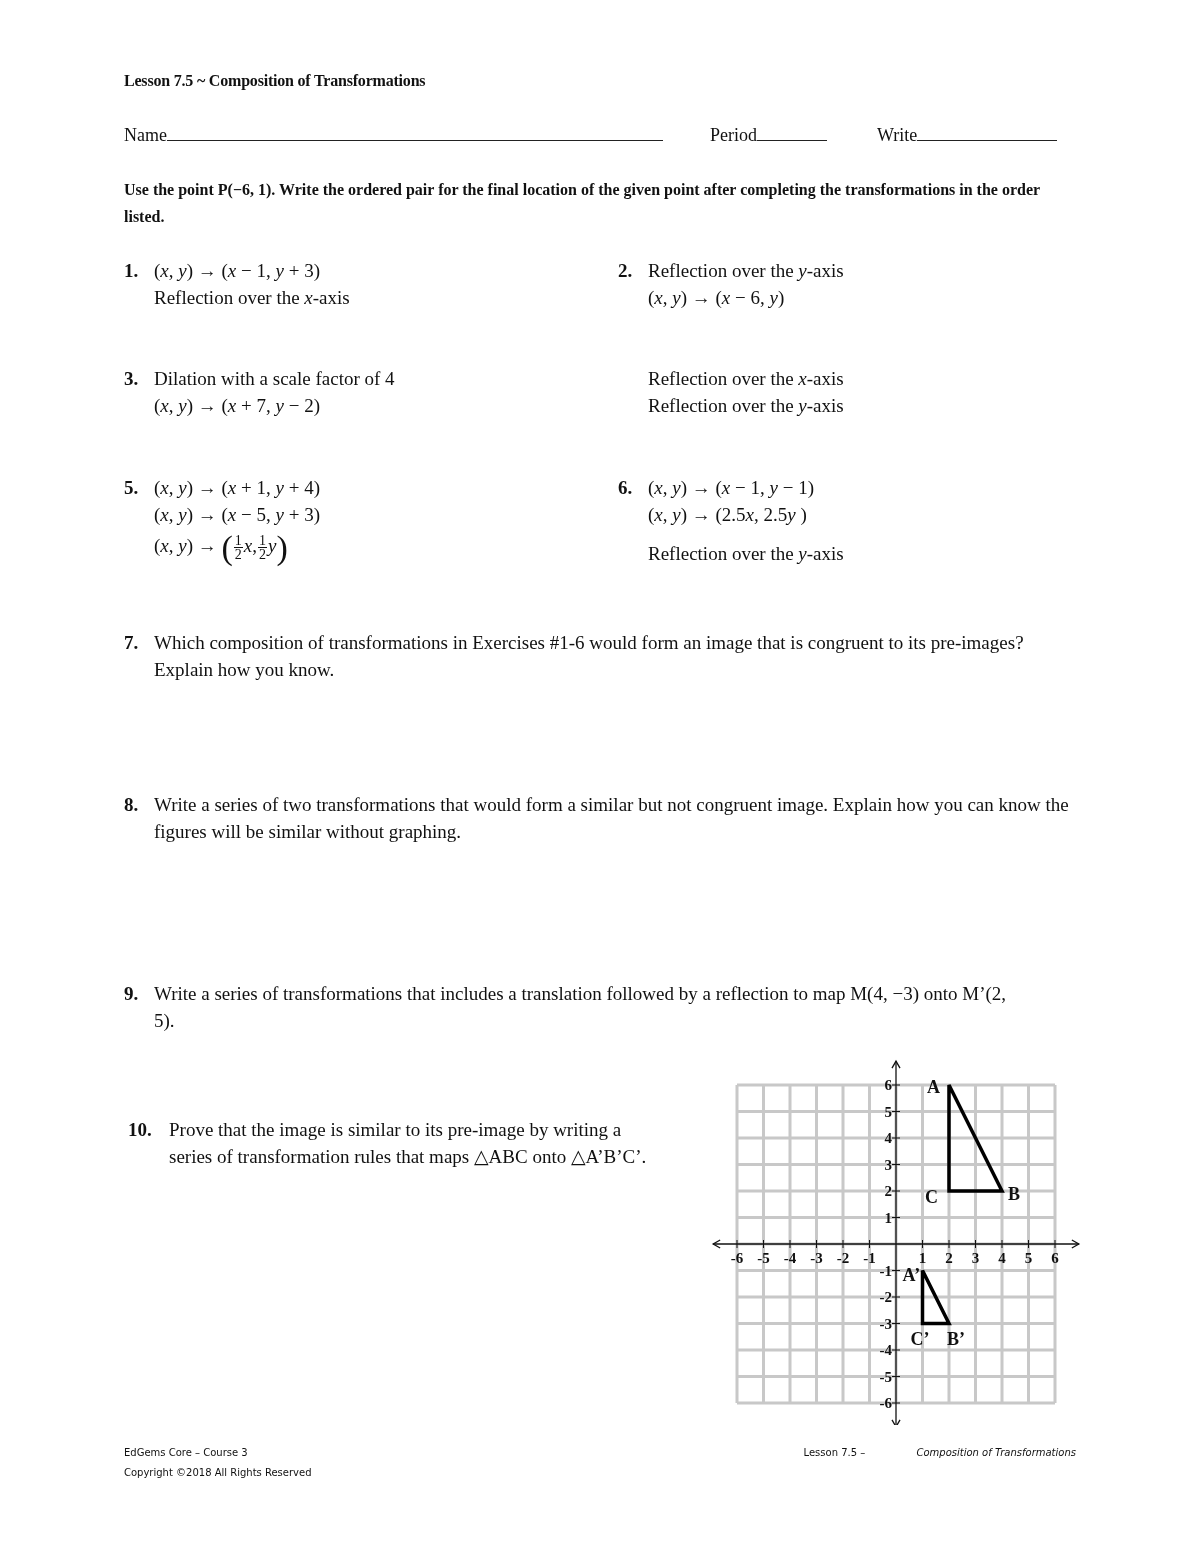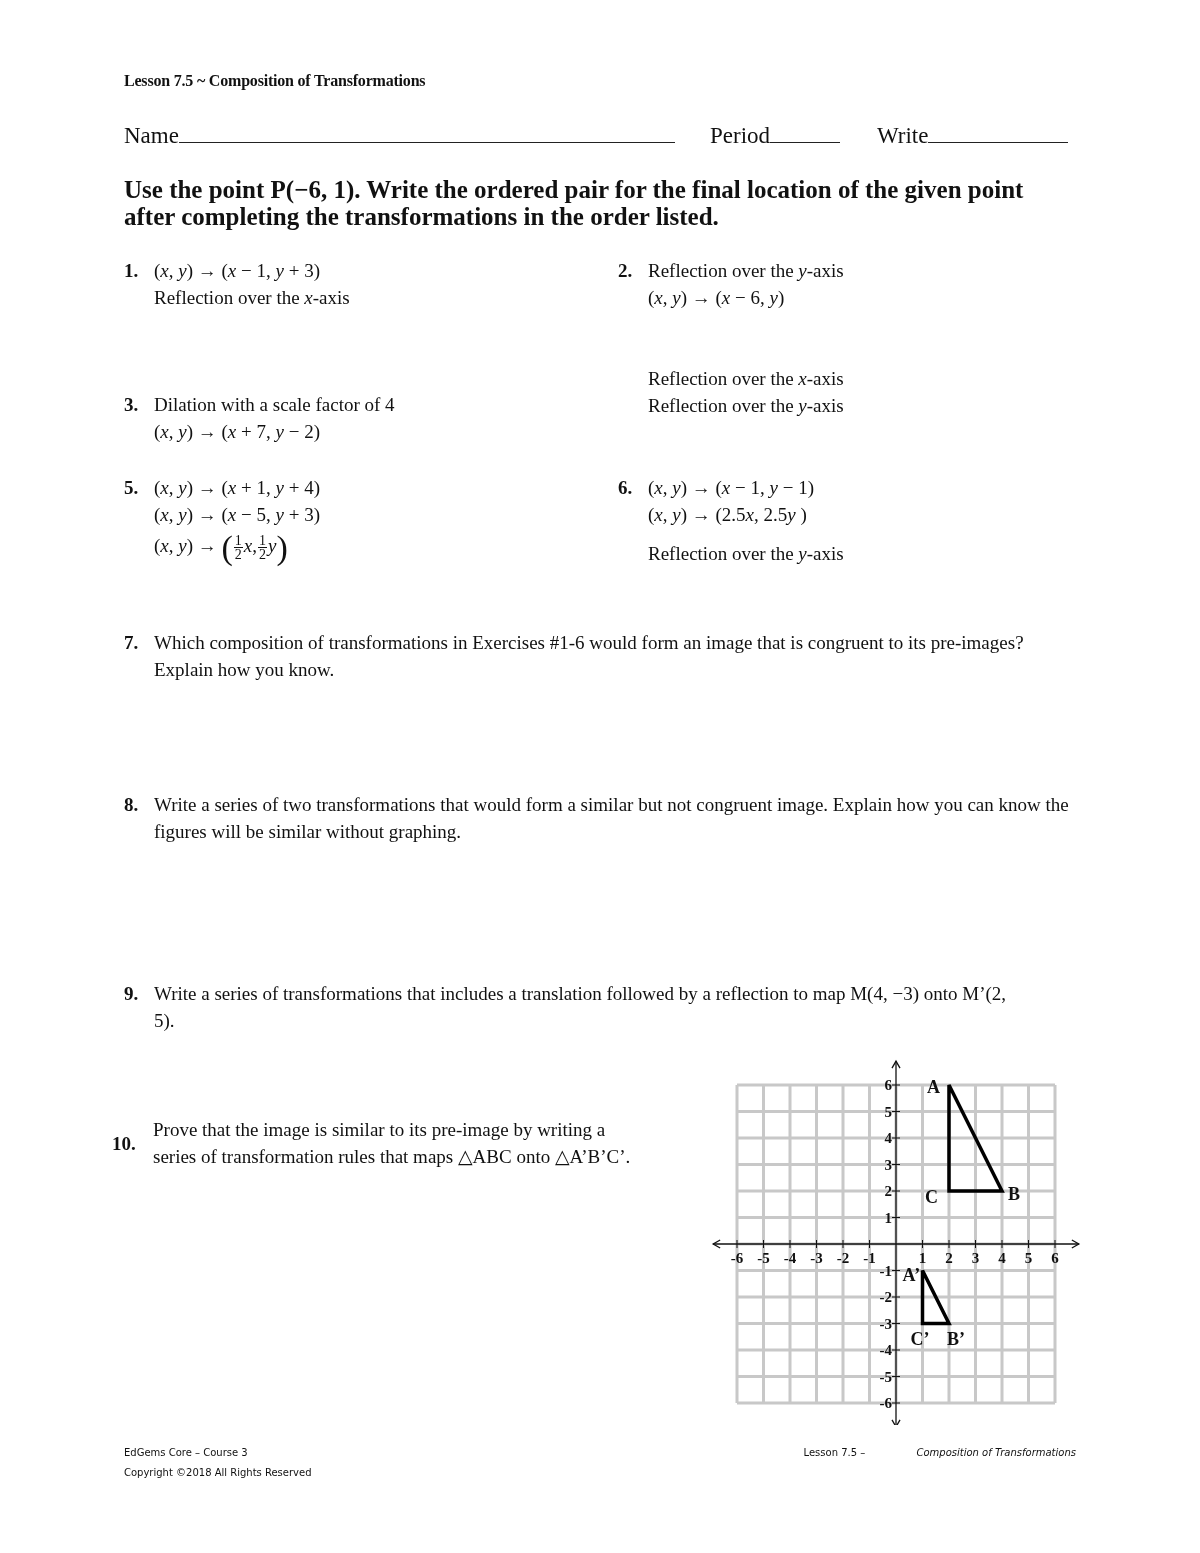--- a/index.html
+++ b/index.html
@@ -1,22 +1,22 @@
 <!DOCTYPE html>
 <html><head>
 <meta charset="utf-8">
 <style>
   html, body { margin: 0; padding: 0; background: #ffffff; }
   body { width: 1200px; height: 1553px; position: relative; overflow: hidden;
          font-family: "Liberation Serif", "DejaVu Serif", serif; color: #111; }
   .abs { position: absolute; }
   .title { left: 124px; top: 72px; font-size: 16px; font-weight: bold; letter-spacing: -0.2px; }
-  .header-line { top: 123px; font-size: 23px; }
+  .header-line { top: 123px; font-size: 18px; }
   .blank { display: inline-block; border-bottom: 1.5px solid #222; height: 17px; vertical-align: baseline; }
-  .instructions { left: 124px; top: 176px; width: 940px; font-size: 25px; font-weight: bold; line-height: 27px; }
+  .instructions { left: 124px; top: 176px; width: 940px; font-size: 16px; font-weight: bold; line-height: 27px; }
   .prob { font-size: 19px; line-height: 27px; }
   .prob .num { font-weight: bold; display: inline-block; width: 30px; }
   .prob .line { padding-left: 30px; }
   .i { font-style: italic; }
   .frac { display: inline-flex; flex-direction: column; align-items: center; font-size: 14px; line-height: 13px; vertical-align: middle; margin: 0 1px; }
   .frac .n { border-bottom: 1.5px solid #111; padding: 0 1px; }
   .bigparen { font-size: 34px; vertical-align: middle; font-weight: 300; line-height: 20px; }
   .footer { font-family: "DejaVu Sans", "Liberation Sans", sans-serif; font-size: 10px; line-height: 20px; }
   .q-text { font-size: 19px; line-height: 27px; }
 </style>
@@ -40,21 +40,21 @@
 <div class="abs prob" style="left:124px; top:257px;">
   <div><span class="num">1.</span><span>(<span class="i">x</span>, <span class="i">y</span>) → (<span class="i">x</span> − 1, <span class="i">y</span> + 3)</span></div>
   <div class="line">Reflection over the <span class="i">x</span>-axis</div>
 </div>
 
 <div class="abs prob" style="left:618px; top:257px;">
   <div><span class="num">2.</span><span>Reflection over the <span class="i">y</span>-axis</span></div>
   <div class="line">(<span class="i">x</span>, <span class="i">y</span>) → (<span class="i">x</span> − 6, <span class="i">y</span>)</div>
 </div>
 
-<div class="abs prob" style="left:124px; top:365px;margin-top:26px;">
+<div class="abs prob" style="left:124px; top:365px;">
   <div><span class="num">3.</span><span>Dilation with a scale factor of 4</span></div>
   <div class="line">(<span class="i">x</span>, <span class="i">y</span>) → (<span class="i">x</span> + 7, <span class="i">y</span> − 2)</div>
 </div>
 
 <div class="abs prob" style="left:618px; top:365px;">
   <div class="line">Reflection over the <span class="i">x</span>-axis</div>
   <div class="line">Reflection over the <span class="i">y</span>-axis</div>
 </div>
 
 <div class="abs prob" style="left:124px; top:474px;">
@@ -83,21 +83,21 @@
 <div class="abs q-text" style="left:124px; top:791px; width:960px; display:flex;">
   <span style="font-weight:bold; min-width:30px;">8.</span>
   <span>Write a series of two transformations that would form a similar but not congruent image.  Explain how you can know the figures will be similar without graphing.</span>
 </div>
 
 <div class="abs q-text" style="left:124px; top:980px; width:900px; display:flex;">
   <span style="font-weight:bold; min-width:30px;">9.</span>
   <span>Write a series of transformations that includes a translation followed by a reflection to map M(4, −3) onto M’(2, 5).</span>
 </div>
 
-<div class="abs q-text" style="left:112px; top:1116px; width:520px; display:flex;align-items:center;">
+<div class="abs q-text" style="left:128px; top:1116px; width:520px; display:flex;">
   <span style="font-weight:bold; min-width:41px;">10.</span>
   <span>Prove that the image is similar to its pre-image by writing a series of transformation rules that maps △ABC onto △A’B’C’.</span>
 </div>
 
 <svg class="abs" style="left:700px; top:1055px;" width="390" height="370" viewBox="700 1055 390 370">
   <g id="grid">
       <line x1="737" y1="1085" x2="737" y2="1403" stroke="#c8c8c8" stroke-width="3"></line>
       <line x1="763.5" y1="1085" x2="763.5" y2="1403" stroke="#c8c8c8" stroke-width="3"></line>
       <line x1="790" y1="1085" x2="790" y2="1403" stroke="#c8c8c8" stroke-width="3"></line>
       <line x1="816.5" y1="1085" x2="816.5" y2="1403" stroke="#c8c8c8" stroke-width="3"></line>

